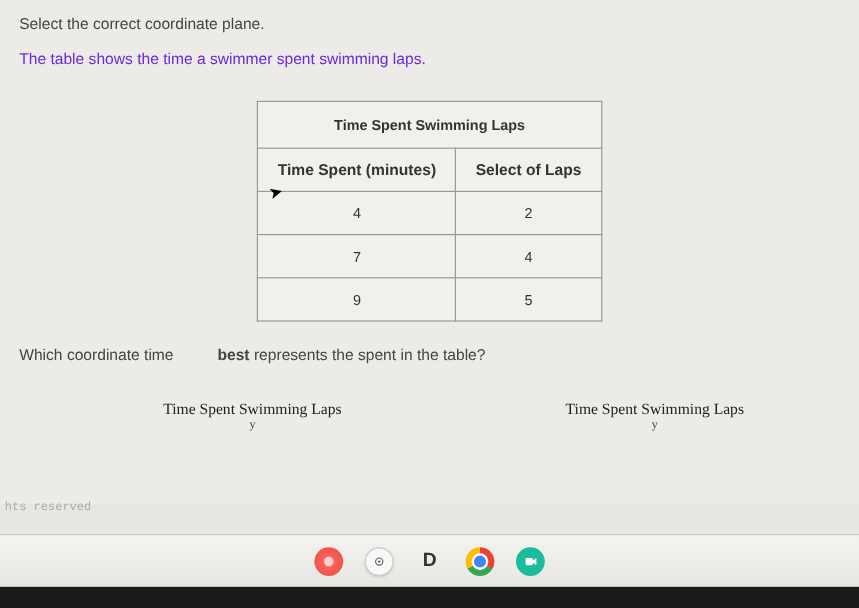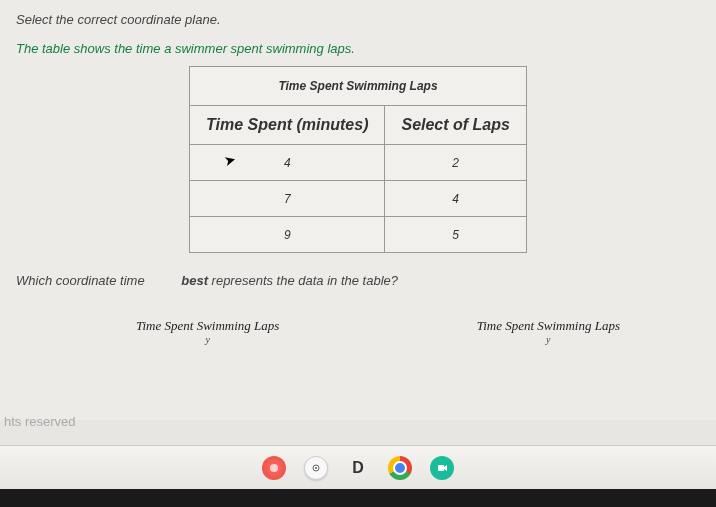--- a/index.html
+++ b/index.html
@@ -9,31 +9,30 @@
       background: #e8e6e3;
       font-family: Arial, sans-serif;
       color: #333;
       position: relative;
       overflow: hidden;
     }
     .content {
       padding: 12px 16px;
       background: #edebe8;
       height: 420px;
-      font-style: italic;
     }
     .instruction {
       font-size: 13px;
       color: #444;
       margin-bottom: 14px;
     }
     .description {
       font-size: 13px;
-      color: #15803d;
-      margin-bottom: 10px;
+      color: #6d28d9;
+      margin-bottom: 28px;
     }
     .table-wrapper {
       display: flex;
       justify-content: center;
       margin-bottom: 20px;
     }
     table {
       border-collapse: collapse;
       background: #f2f0ed;
     }
@@ -44,21 +43,21 @@
       font-size: 12px;
       color: #333;
     }
     .table-title {
       font-weight: bold;
       font-size: 12px;
       padding: 12px 16px;
     }
     .col-header {
       font-weight: bold;
-      font-size: 16px;
+      font-size: 13px;
     }
     td {
       height: 36px;
       font-size: 12px;
     }
     .question {
       font-size: 13px;
       color: #444;
       margin-top: 18px;
       margin-bottom: 30px;
@@ -79,23 +78,24 @@
     .chart-sub {
       font-family: Georgia, serif;
       font-size: 10px;
       color: #444;
       text-align: center;
     }
     .footer-text {
       position: absolute;
       left: 0;
       bottom: 78px;
-      font-size: 13px;
+      font-size: 10px;
       color: #aaa;
       padding-left: 4px;
+      font-family: Liberation Mono, monospace;
     }
     .cursor {
       position: absolute;
       left: 224px;
       top: 152px;
       font-size: 14px;
       color: #000;
       transform: rotate(-15deg);
       pointer-events: none;
     }
@@ -175,21 +175,21 @@
       </tr>
       <tr>
         <td>9</td>
         <td>5</td>
       </tr>
     </tbody>
       </table>
   </div>
 
   <div class="question">
-    <span>Which coordinate time </span><b>best</b><span> represents the data in the table?</span>
+    <span>Which coordinate time </span><b>best</b><span> represents the spent in the table?</span>
   </div>
 
   <div class="chart-titles">
     <div>
       <div class="chart-title">Time Spent Swimming Laps</div>
       <div class="chart-sub">y</div>
     </div>
     <div>
       <div class="chart-title">Time Spent Swimming Laps</div>
       <div class="chart-sub">y</div>

